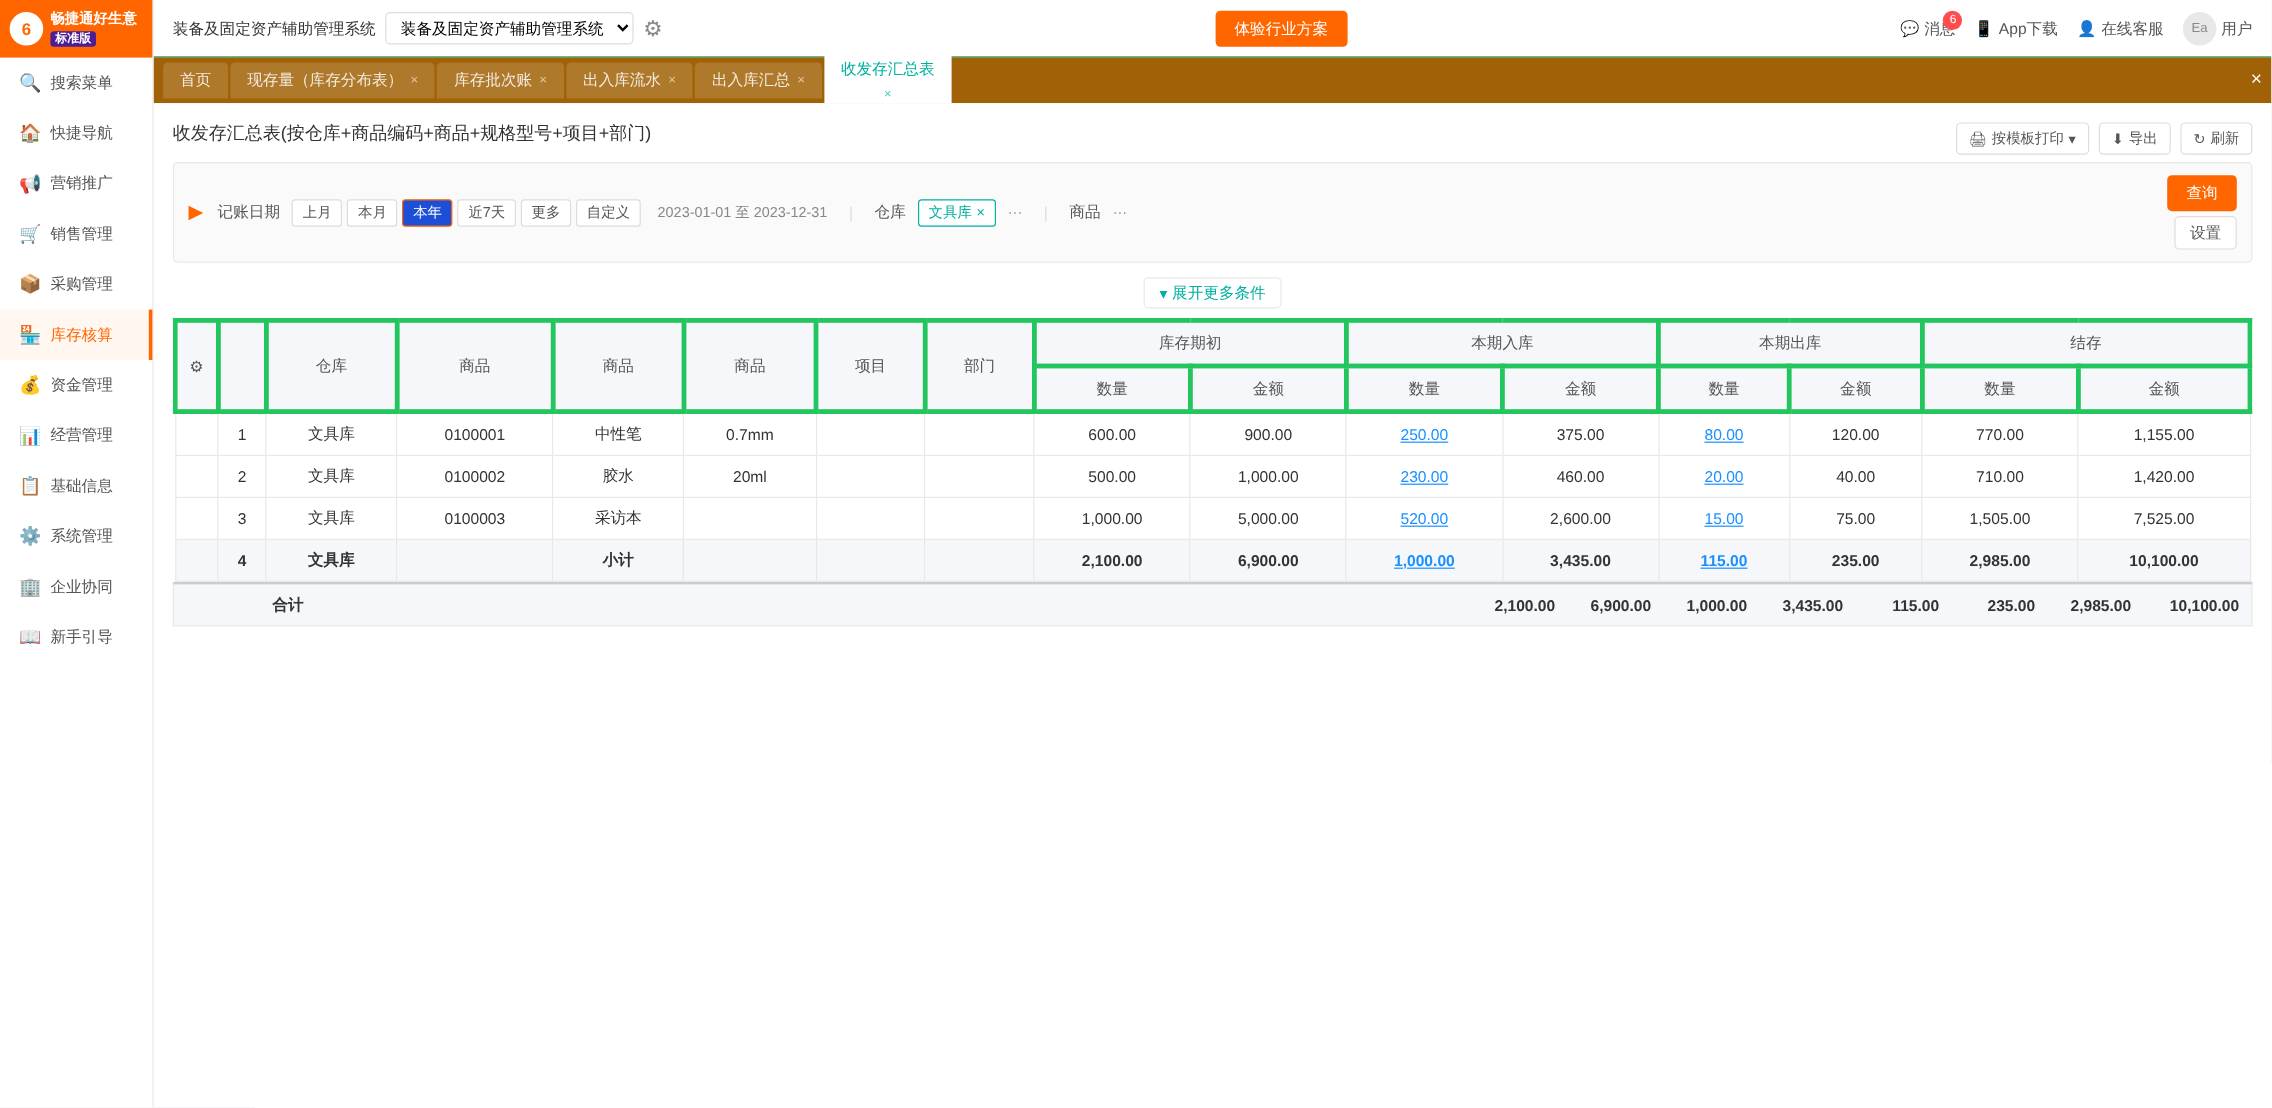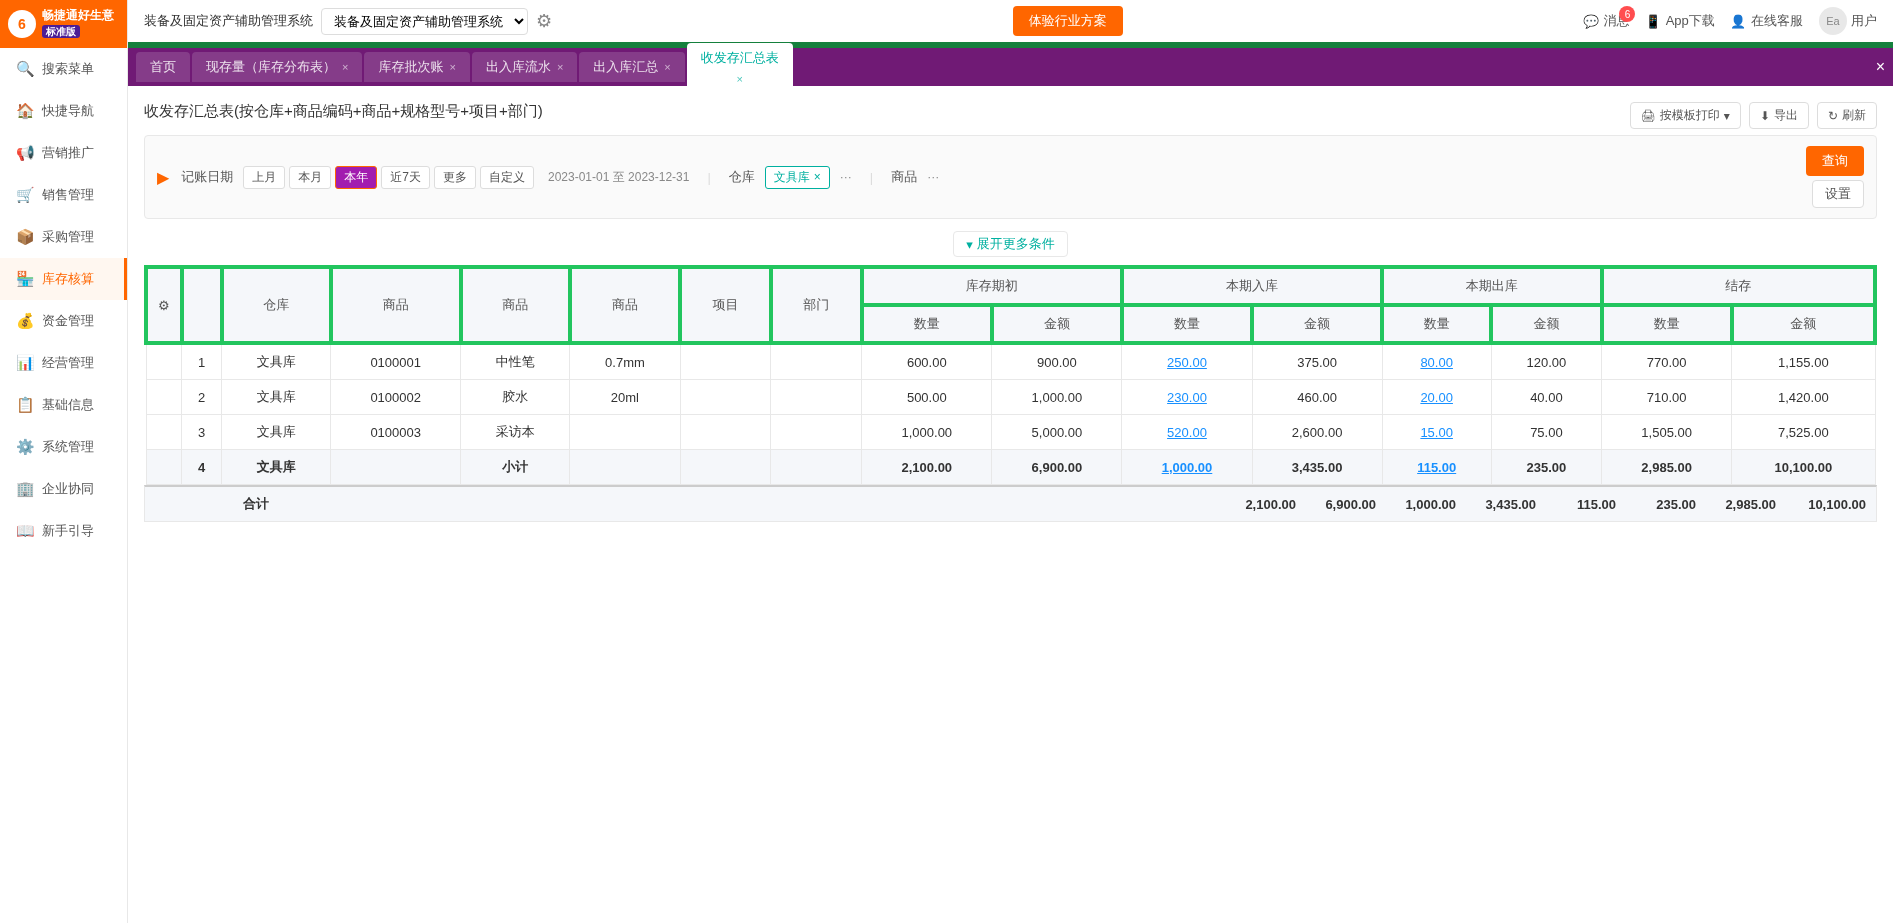--- a/index.html
+++ b/index.html
@@ -12,52 +12,52 @@
     .sidebar-logo .logo-text { font-size: 12px; line-height: 1.3; }
     .sidebar-badge { background: #4c1d95; color: #fff; font-size: 10px; padding: 1px 4px; border-radius: 3px; }
     .sidebar-item { display: flex; align-items: center; gap: 8px; padding: 12px 16px; cursor: pointer; color: #555; font-size: 13px; }
     .sidebar-item.active { background: #fff7f0; color: #ff6600; border-right: 3px solid #ff6600; }
     .sidebar-item .icon { font-size: 15px; width: 18px; text-align: center; }
 
     
     .main { flex: 1; display: flex; flex-direction: column; overflow: hidden; }
 
     
-    .topbar { background: #fff; height: 48px; display: flex; align-items: center; padding: 0 16px; gap: 16px; border-bottom: 6px solid #15803d; justify-content: space-between; }
+    .topbar { background: #fff; height: 48px; display: flex; align-items: center; padding: 0 16px; gap: 16px; border-bottom: 1px solid #15803d; justify-content: space-between; }
     .topbar-left { display: flex; align-items: center; gap: 8px; }
     .topbar-select { border: 1px solid #ddd; border-radius: 4px; padding: 4px 8px; font-size: 13px; background: #fff; }
     .topbar-settings { color: #888; font-size: 18px; cursor: pointer; }
     .topbar-btn { background: #ff6600; color: #fff; border: none; border-radius: 4px; padding: 6px 16px; cursor: pointer; font-size: 13px; }
     .topbar-right { display: flex; align-items: center; gap: 16px; color: #555; font-size: 13px; }
     .topbar-right-item { display: flex; align-items: center; gap: 4px; cursor: pointer; position: relative; }
     .badge { background: #ff4d4f; color: #fff; border-radius: 50%; width: 16px; height: 16px; font-size: 10px; display: flex; align-items: center; justify-content: center; position: absolute; top: -6px; right: -6px; }
     .user-avatar { width: 28px; height: 28px; background: #e8e8e8; border-radius: 50%; display: flex; align-items: center; justify-content: center; font-size: 11px; color: #888; }
 
     
-    .tabbar { background: #701a75; display: flex; align-items: center; height: 38px; padding: 0 8px; gap: 2px; }
+    .tabbar { background: #a16207; display: flex; align-items: center; height: 38px; padding: 0 8px; gap: 2px; }
     .tab { display: flex; align-items: center; gap: 6px; padding: 6px 14px; border-radius: 4px 4px 0 0; cursor: pointer; font-size: 13px; color: rgba(255,255,255,0.85); background: rgba(255,255,255,0.15); }
     .tab.active { background: #fff; color: #00b0a0; font-weight: 500; flex-direction: column; }
     .tab-close { font-size: 11px; color: inherit; opacity: 0.7; cursor: pointer; }
     .tab-close-main { color: #fff; font-size: 16px; margin-left: auto; cursor: pointer; }
 
     
     .content { flex: 1; background: #f0f2f5; overflow: auto; padding: 0; }
     .page { background: #fff; margin: 0; padding: 16px; min-height: 100%; }
 
     
     .page-title { font-size: 15px; font-weight: 500; color: #333; margin-bottom: 14px; }
 
     
     .filter-bar { display: flex; align-items: center; gap: 12px; margin-bottom: 8px; background: #fafafa; border: 1px solid #e8e8e8; border-radius: 4px; padding: 10px 12px; flex-wrap: wrap; }
     .filter-arrow { color: #ff6600; font-size: 16px; cursor: pointer; }
     .filter-row { display: flex; align-items: center; gap: 10px; flex: 1; }
     .filter-label { color: #555; white-space: nowrap; }
     .date-btns { display: flex; gap: 4px; align-items: center; }
     .date-btn { padding: 2px 8px; border-radius: 3px; cursor: pointer; border: 1px solid #ddd; background: #fff; font-size: 12px; color: #555; }
-    .date-btn.active { background: #a21caf; color: #fff; border-color: #ff6600; }
+    .date-btn.active { background: #1d4ed8; color: #fff; border-color: #ff6600; }
     .date-range { font-size: 12px; color: #888; margin-left: 4px; }
     .warehouse-tag { display: flex; align-items: center; gap: 4px; background: #fff; border: 1px solid #00b0a0; border-radius: 3px; padding: 2px 8px; color: #00b0a0; font-size: 12px; }
     .tag-close { cursor: pointer; }
     .filter-more { color: #888; cursor: pointer; font-size: 12px; }
     .action-btn { background: #fff; border: 1px solid #ddd; border-radius: 4px; padding: 4px 10px; cursor: pointer; font-size: 12px; color: #555; display: flex; align-items: center; gap: 4px; }
     .query-btn { background: #ff6600; color: #fff; border: none; border-radius: 4px; padding: 6px 16px; cursor: pointer; font-size: 13px; }
     .set-btn { background: #fff; border: 1px solid #ddd; border-radius: 4px; padding: 4px 12px; cursor: pointer; font-size: 13px; color: #555; }
 
     
     .expand-row { display: flex; align-items: center; justify-content: center; padding: 4px 0 8px; }
@@ -361,21 +361,21 @@
               <td>2,985.00</td>
               <td>10,100.00</td>
             </tr>
           </tbody>
         </table>
       </div>
 
       <div style="background:#f5f7fa;border:1px solid #e8e8e8;border-top:2px solid #ccc;padding:8px 10px;display:flex;align-items:center;font-weight:bold;font-size:13px;position:sticky;bottom:0;">
         <span style="width:32px;display:inline-block;"></span>
         <span style="width:40px;display:inline-block;"></span>
-        <span style="width:80px;display:inline-block;margin-left:16px;">合计</span>
+        <span style="width:80px;display:inline-block;">合计</span>
         <span style="flex:1;"></span>
         <span style="display:inline-block;text-align:right;min-width:80px;">2,100.00</span>
         <span style="display:inline-block;text-align:right;min-width:80px;">6,900.00</span>
         <span style="display:inline-block;text-align:right;min-width:80px;">1,000.00</span>
         <span style="display:inline-block;text-align:right;min-width:80px;">3,435.00</span>
         <span style="display:inline-block;text-align:right;min-width:80px;">115.00</span>
         <span style="display:inline-block;text-align:right;min-width:80px;">235.00</span>
         <span style="display:inline-block;text-align:right;min-width:80px;">2,985.00</span>
         <span style="display:inline-block;text-align:right;min-width:90px;">10,100.00</span>
       </div>

